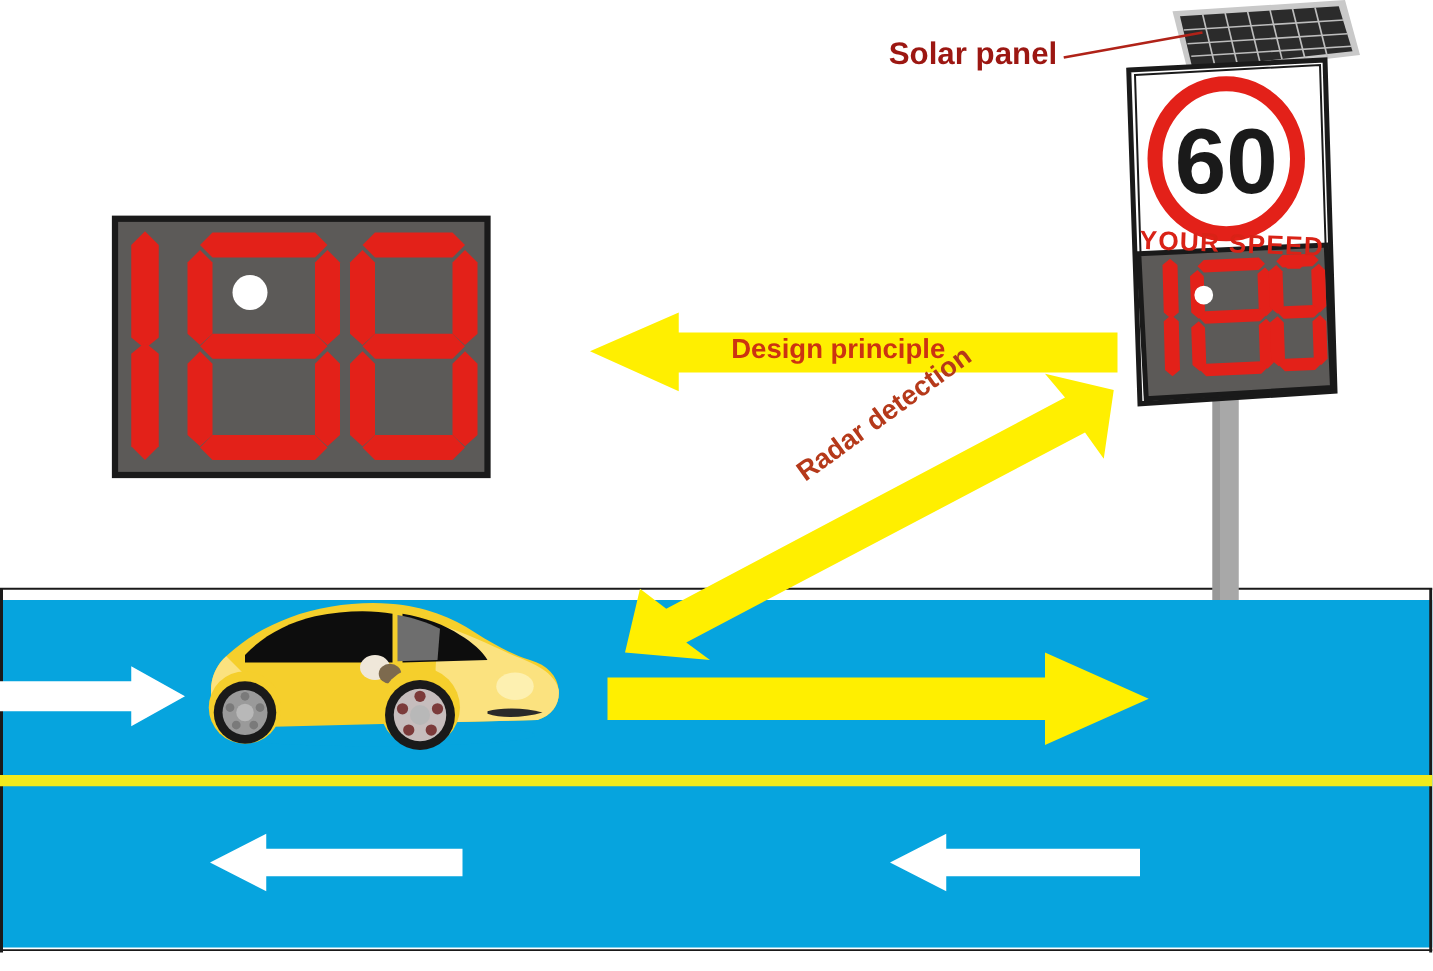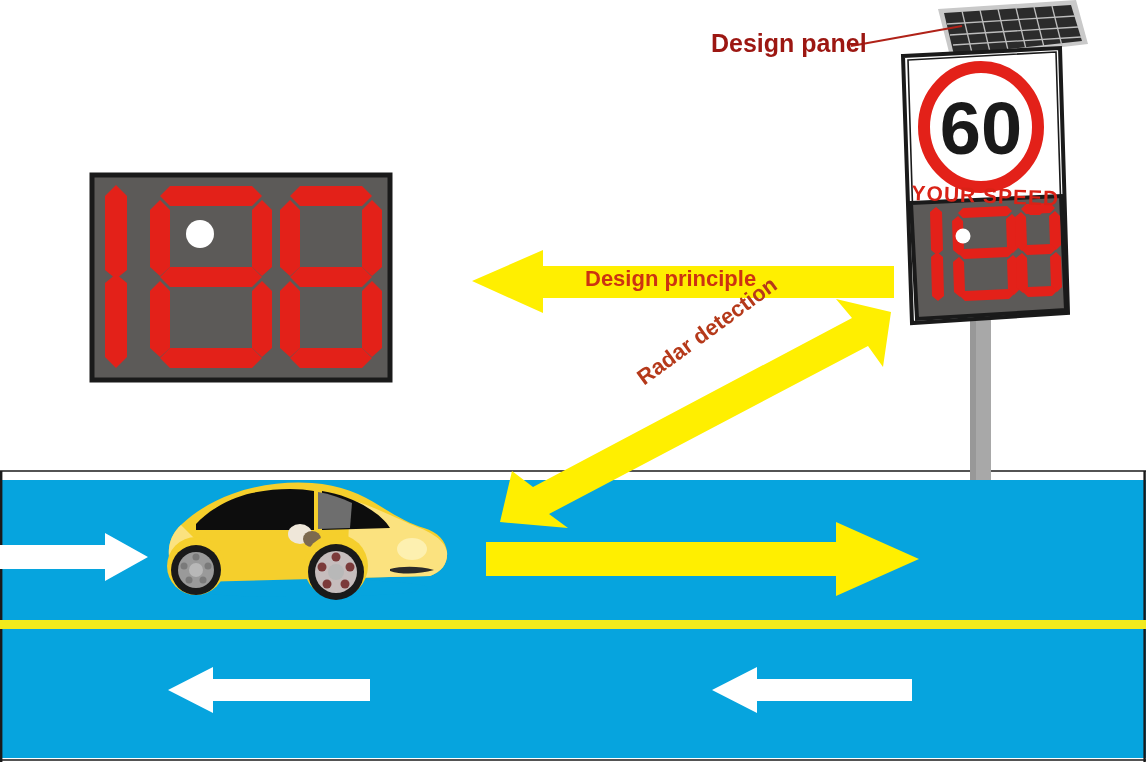--- a/index.html
+++ b/index.html
@@ -268,21 +268,21 @@
     <g>
       <polygon points="500,522 512,471 533,487 852,318 836,299 891,312 883,367 868,346 549,514 568,528" fill="#ffef00"></polygon>
     </g>
 
     <g>
       <polygon points="486,542 836,542 836,522 919,559 836,596 836,576 486,576" fill="#ffef00"></polygon>
     </g>
 
   </svg>
 
-  <div class="lbl" id="solar-panel-label">Design panel</div>
+  <div class="lbl" id="solar-panel-label">Solar panel</div>
 
   <div class="lbl" id="design-principle-label">Design principle</div>
 
   <div class="lbl" id="radar-detection-label">Radar detection</div>
 
 
   <div class="lbl" id="your-speed-label">YOUR SPEED</div>
 
 </div>
 

